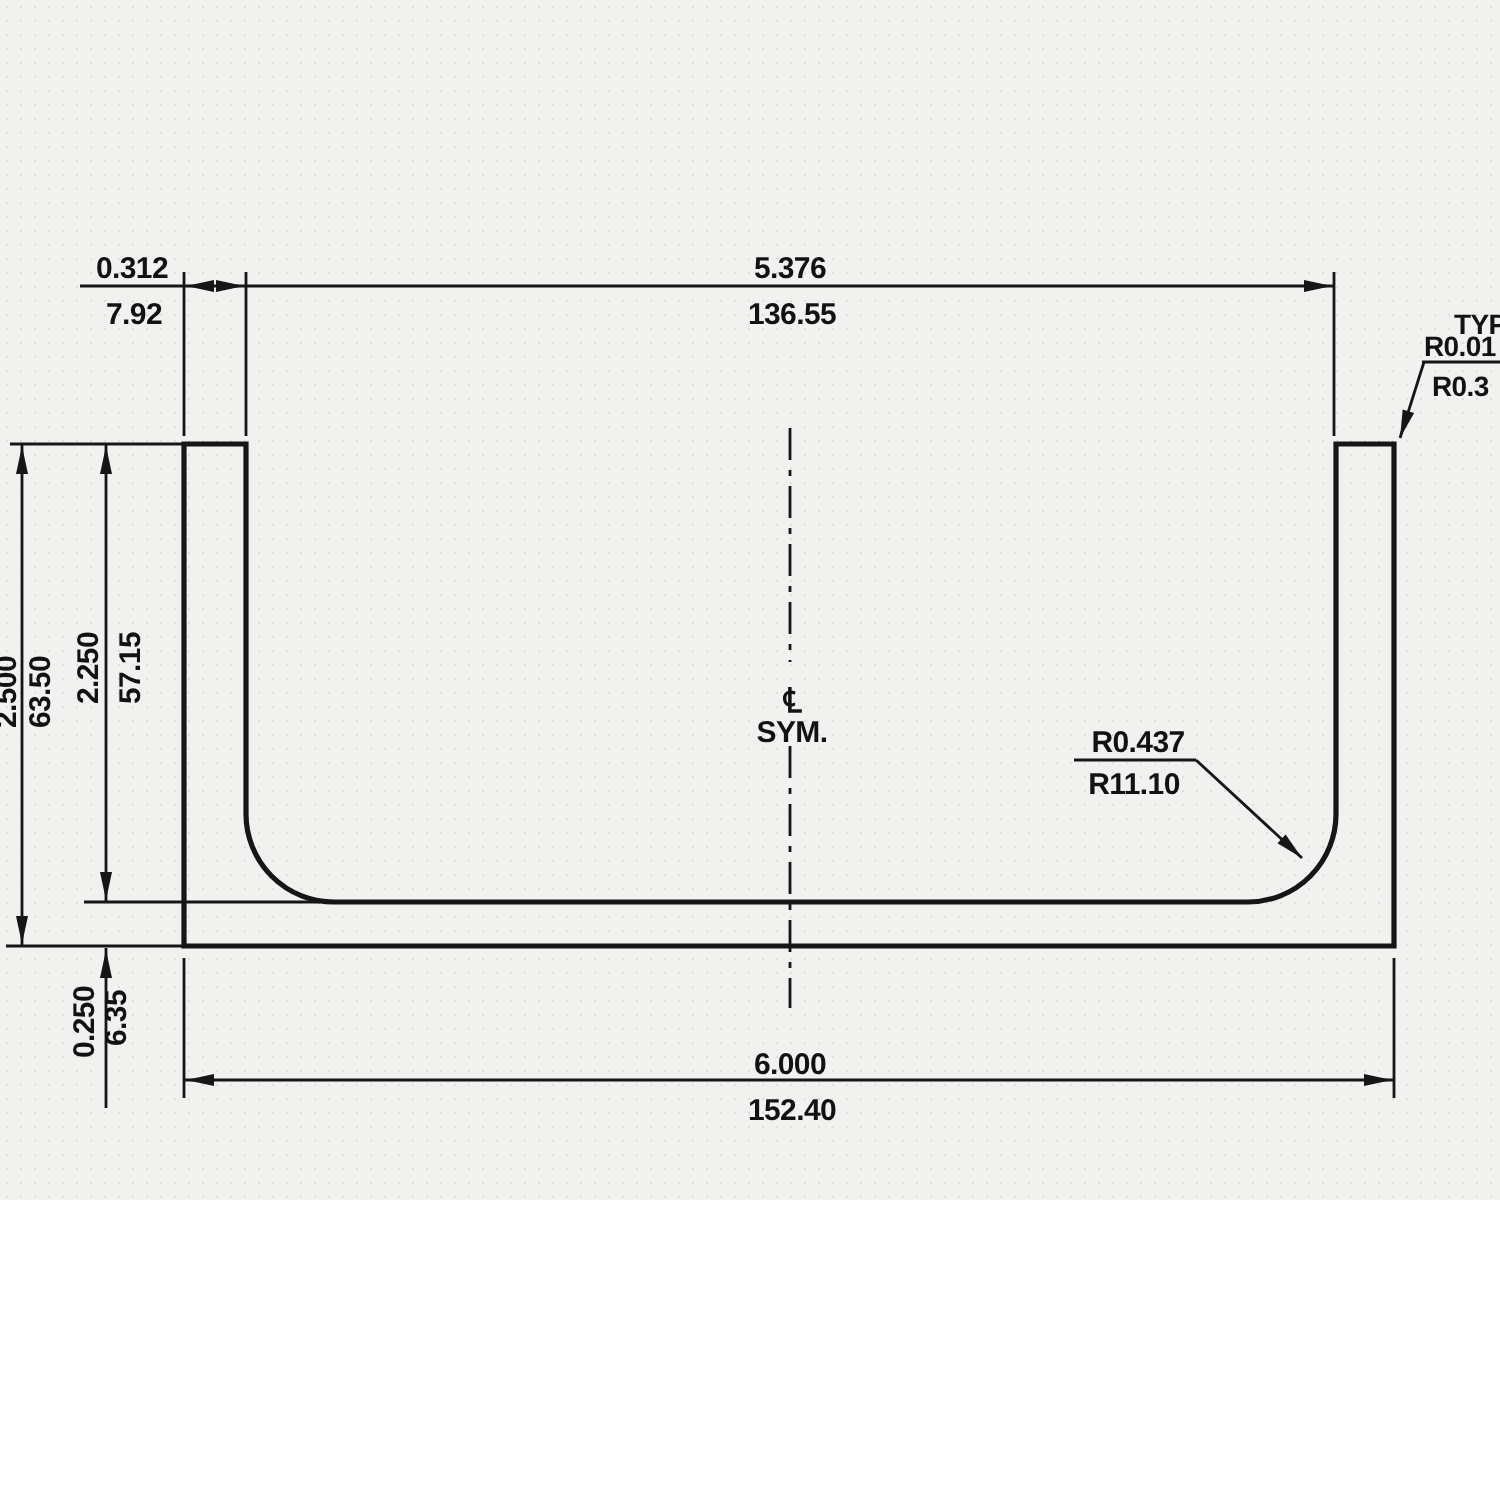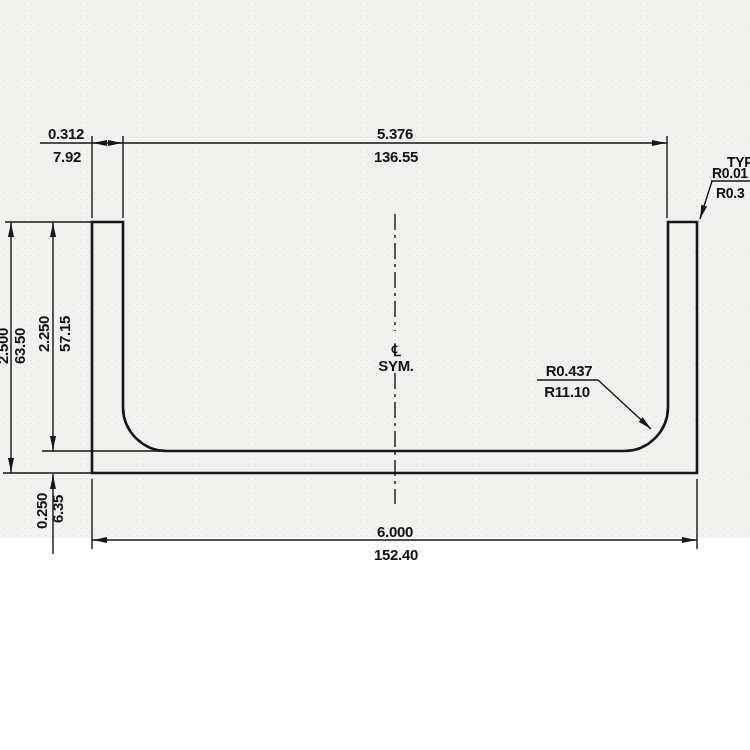--- a/index.html
+++ b/index.html
@@ -1,21 +1,21 @@
 <!DOCTYPE html>
 <html><head>
 <meta charset="utf-8">
 <style>
   html,body{margin:0;padding:0;}
   body{
     width:750px;height:750px;overflow:hidden;
     font-family:"Liberation Sans",sans-serif;
   }
   .canvas{
-    position:relative;width:750px;height:538px;
+    position:relative;width:750px;height:600px;
     background-color:#f1f1ef;
     background-image:radial-gradient(#dededb 0.6px, rgba(0,0,0,0) 0.7px);
     background-size:7px 7px;
   }
   svg{display:block;}
   .dimtext{
     font-family:"Liberation Sans",sans-serif;
     font-weight:bold;
     font-size:15px;
     letter-spacing:-0.3px;

